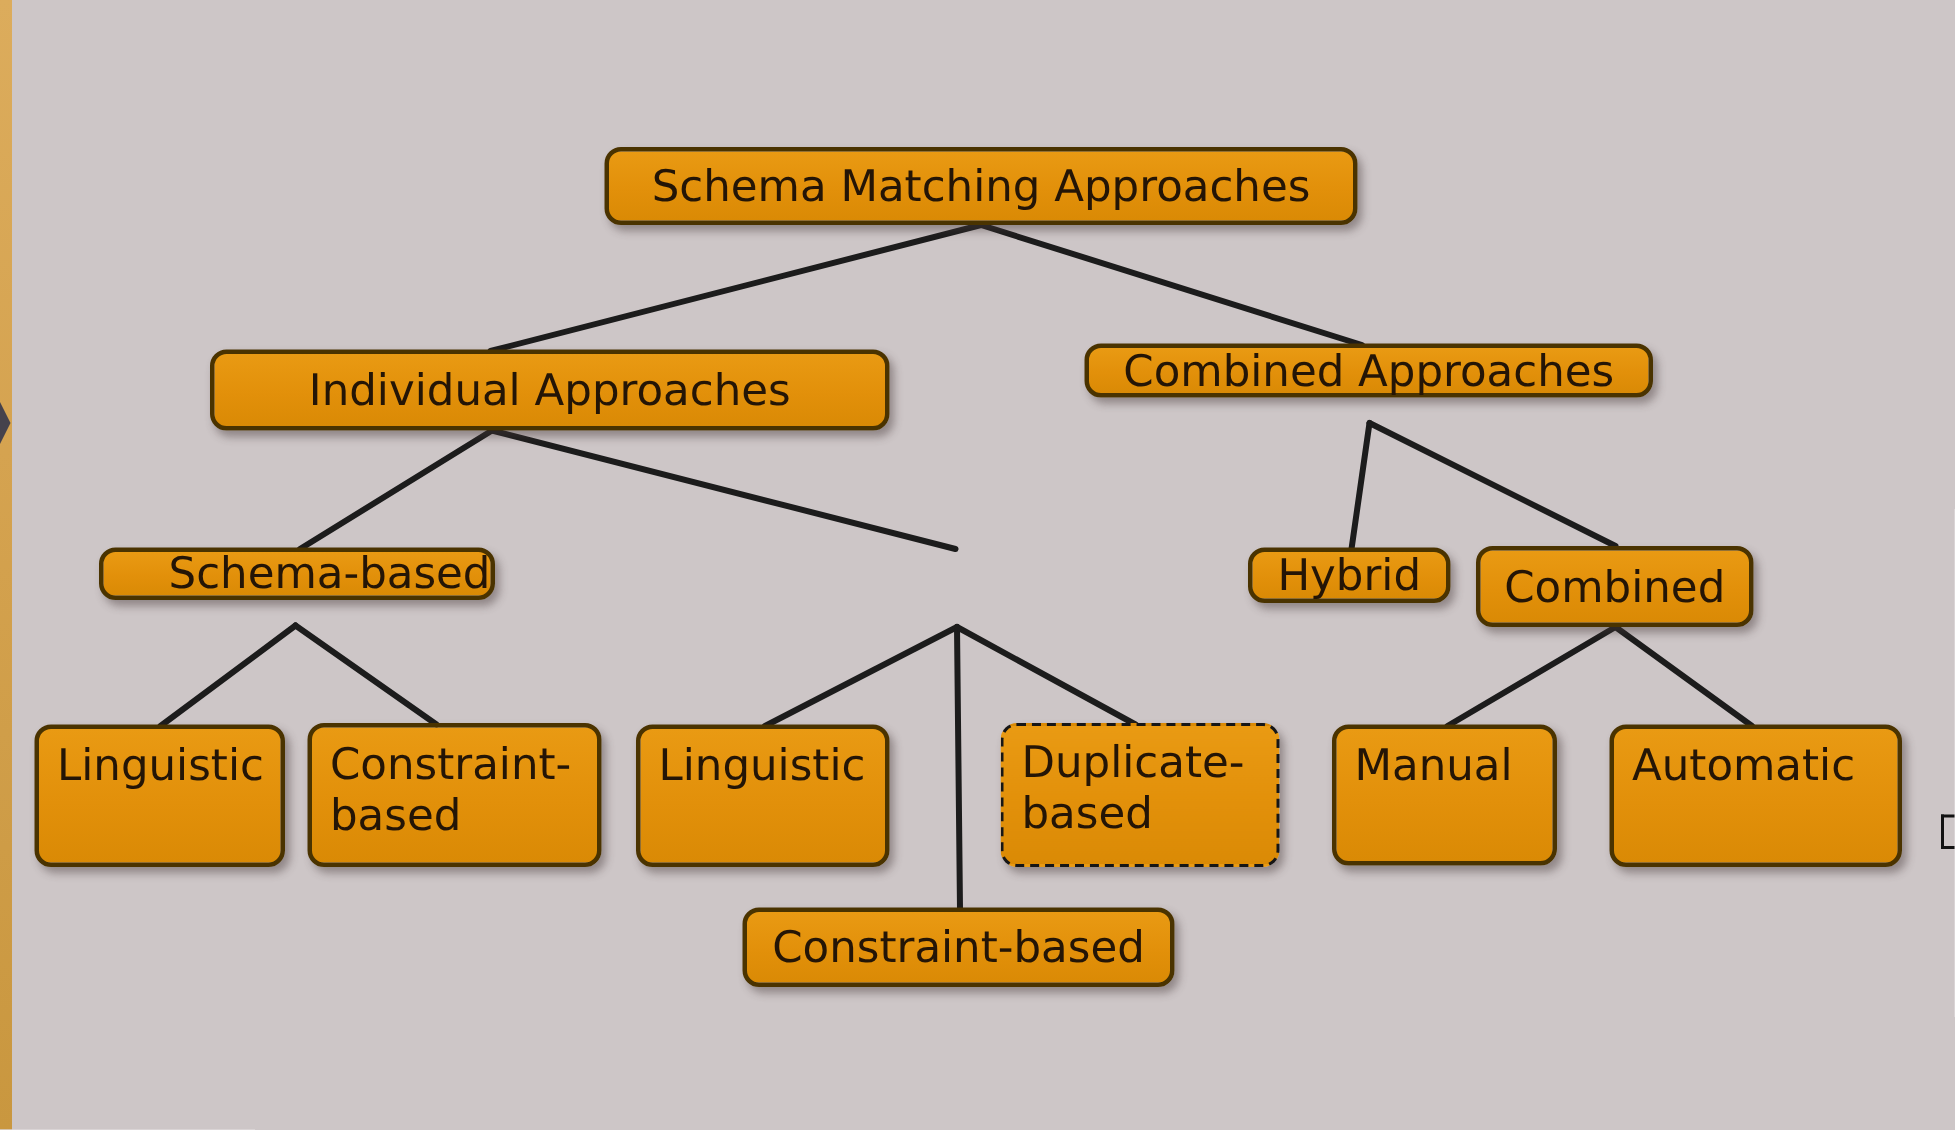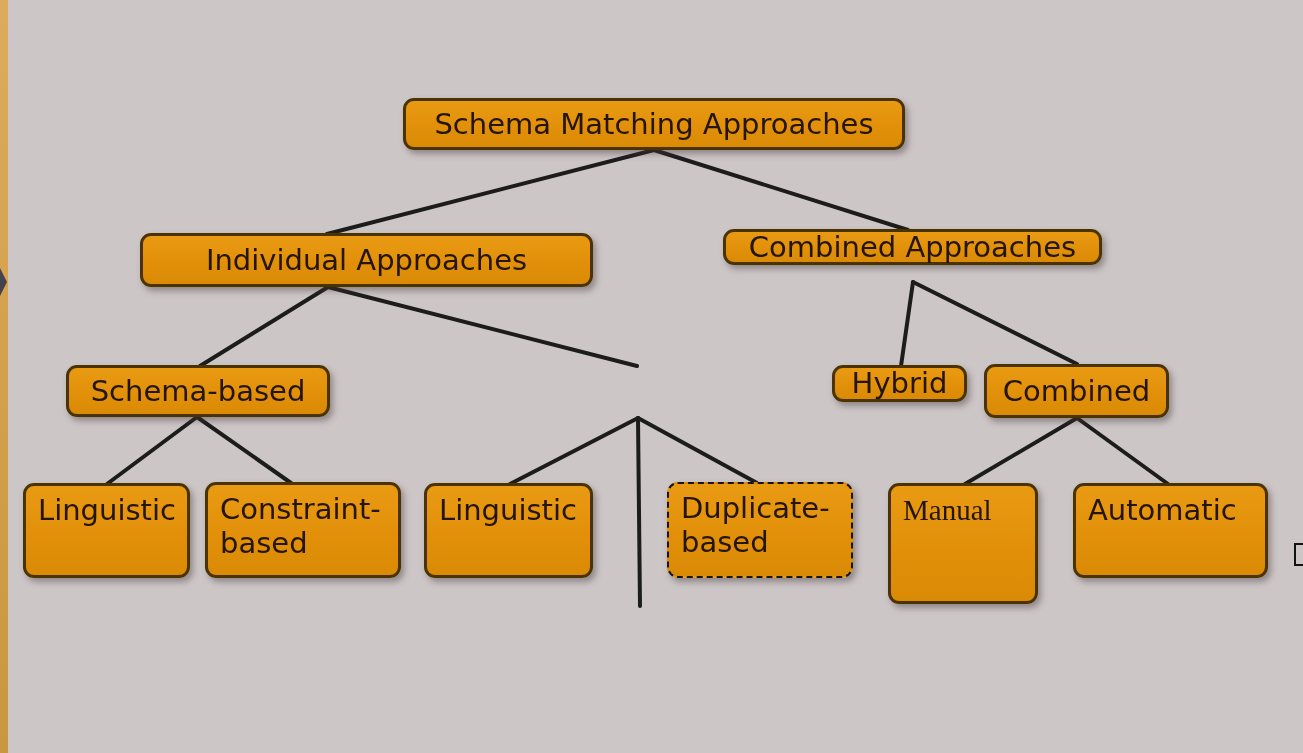--- a/index.html
+++ b/index.html
@@ -63,34 +63,37 @@
   <div id="nodes">
       <div class="node center" style="left: 403px; top: 98px; width: 502px; height: 52px;">
         <span>Schema Matching Approaches</span>
       </div>
       <div class="node center" style="left: 140px; top: 233px; width: 453px; height: 54px;">
         <span>Individual Approaches</span>
       </div>
       <div class="node center" style="left: 723px; top: 229px; width: 379px; height: 36px;">
         <span>Combined Approaches</span>
       </div>
-      <div class="node center" style="left: 66px; top: 365px; width: 264px; height: 52px;">
+      <div class="node center" style="left: 66px; top: 365px; width: 264px; height: 35px; justify-content: flex-end;">
         <span>Schema-based</span>
       </div>
       <div class="node center" style="left: 832px; top: 365px; width: 135px; height: 37px;">
         <span>Hybrid</span>
       </div>
       <div class="node center" style="left: 984px; top: 364px; width: 185px; height: 54px;">
         <span>Combined</span>
       </div>
       <div class="node topleft" style="left: 23px; top: 483px; width: 167px; height: 95px;"><span>Linguistic</span></div>
       <div class="node topleft" style="left: 205px; top: 482px; width: 196px; height: 96px;"><span>Constraint-
 based</span></div>
       <div class="node topleft" style="left: 424px; top: 483px; width: 169px; height: 95px;"><span>Linguistic</span></div>
       <div class="node topleft dashed" style="left: 667px; top: 482px; width: 186px; height: 96px;"><span>Duplicate-
 based</span></div>
-      <div class="node topleft" style="left: 888px; top: 483px; width: 150px; height: 121px; font-family: Liberation Serif, serif;"><span>Manual</span></div>
+      <div class="node topleft" style="left: 888px; top: 483px; width: 150px; height: 94px;"><span>Manual</span></div>
       <div class="node topleft" style="left: 1073px; top: 483px; width: 195px; height: 95px;"><span>Automatic</span></div>
+      <div class="node center" style="left: 495px; top: 605px; width: 288px; height: 53px;">
+        <span>Constraint-based</span>
+      </div>
     </div>
   <div class="left-strip"></div>
   <div class="edge-chevron"></div>
   <div class="cursor-artifact"></div>
 </div>
 
 </body></html>

